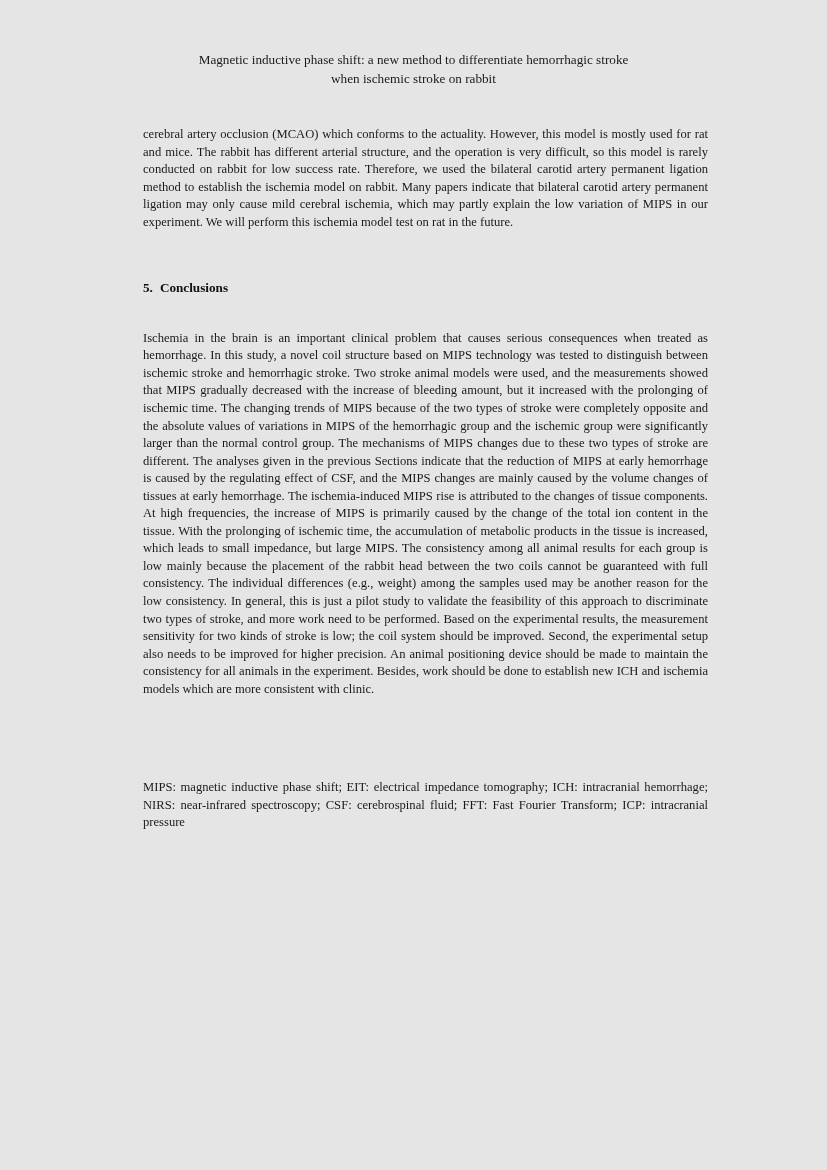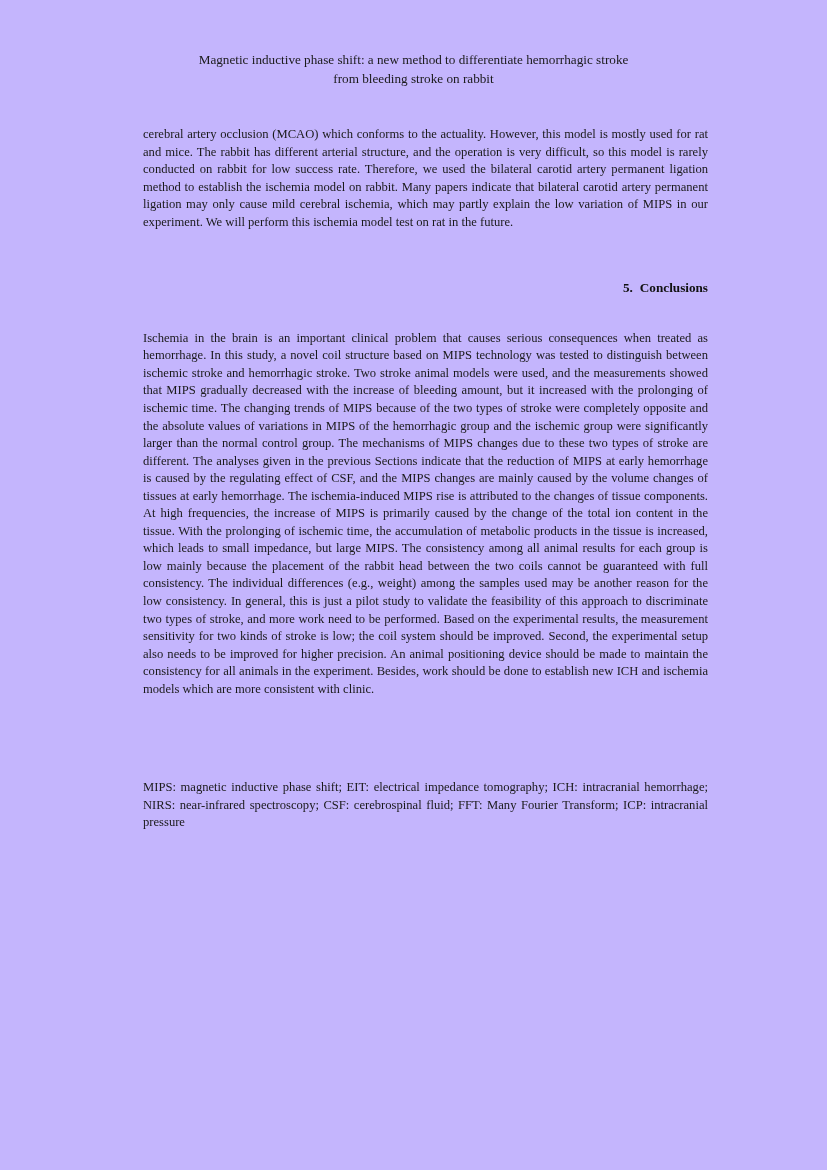--- a/index.html
+++ b/index.html
@@ -11,21 +11,21 @@
     width: 827px;
     height: 1170px;
     font-family: "Liberation Serif", "DejaVu Serif", serif;
     color: #1a1a1a;
     -webkit-font-smoothing: antialiased;
   }
   .page {
     position: relative;
     width: 827px;
     height: 1170px;
-    background: #c4b5fd;
+    background: #e5e5e5;
     box-sizing: border-box;
     overflow: hidden;
   }
   
   .running-head {
     position: absolute;
     left: 131px;
     top: 50px;
     width: 565px;
     text-align: center;
@@ -49,40 +49,40 @@
     text-align: justify;
     text-justify: inter-word;
     hyphens: manual;
     color: #1a1a1a;
   }
   h2.section-head {
     margin: 0;
     font-size: 13.2px;
     line-height: 17.5px;
     font-weight: bold;
-    text-align: right;
+    text-align: left;
     color: #111111;
   }
   h2.section-head .sec-num {
     display: inline-block;
     margin-right: 7px;
   }
   .gap-before-head { height: 48px; }
   .gap-after-head  { height: 33px; }
   .gap-before-head-2 { height: 48px; }
   .gap-after-head-2  { height: 33px; }
 </style>
 </head>
 <body>
 
 <div class="page">
 
   <div class="running-head">
     <span class="rh-line">Magnetic inductive phase shift: a new method to differentiate hemorrhagic stroke</span>
-    <span class="rh-line">from bleeding stroke on rabbit</span>
+    <span class="rh-line">when ischemic stroke on rabbit</span>
   </div>
 
   <div class="content">
 
     <p class="body-par">cerebral artery occlusion (MCAO) which conforms to the actuality. However, this model is mostly used for rat and mice. The rabbit has different arterial structure, and the operation is very difficult, so this model is rarely conducted on rabbit for low success rate. Therefore, we used the bilateral carotid artery permanent ligation method to establish the ischemia model on rabbit. Many papers indicate that bilateral carotid artery permanent ligation may only cause mild cerebral ischemia, which may partly explain the low variation of MIPS in our experiment. We will perform this ischemia model test on rat in the future.</p>
 
     <div class="gap-before-head"></div>
 
     <h2 class="section-head">
       <span class="sec-num">5.</span><span>Conclusions</span>
@@ -90,16 +90,16 @@
 
     <div class="gap-after-head"></div>
 
     <p class="body-par">Ischemia in the brain is an important clinical problem that causes serious consequences when treated as hemorrhage. In this study, a novel coil structure based on MIPS technology was tested to distinguish between ischemic stroke and hemorrhagic stroke. Two stroke animal models were used, and the measurements showed that MIPS gradually decreased with the increase of bleeding amount, but it increased with the prolonging of ischemic time. The changing trends of MIPS because of the two types of stroke were completely opposite and the absolute values of variations in MIPS of the hemorrhagic group and the ischemic group were significantly larger than the normal control group. The mechanisms of MIPS changes due to these two types of stroke are different. The analyses given in the previous Sections indicate that the reduction of MIPS at early hemorrhage is caused by the regulating effect of CSF, and the MIPS changes are mainly caused by the volume changes of tissues at early hemorrhage. The ischemia-induced MIPS rise is attributed to the changes of tissue components. At high frequencies, the increase of MIPS is primarily caused by the change of the total ion content in the tissue. With the prolonging of ischemic time, the accumulation of metabolic products in the tissue is increased, which leads to small impedance, but large MIPS. The consistency among all animal results for each group is low mainly because the placement of the rabbit head between the two coils cannot be guaranteed with full consistency. The individual differences (e.g., weight) among the samples used may be another reason for the low consistency. In general, this is just a pilot study to validate the feasibility of this approach to discriminate two types of stroke, and more work need to be performed. Based on the experimental results, the measurement sensitivity for two kinds of stroke is low; the coil system should be improved. Second, the experimental setup also needs to be improved for higher precision. An animal positioning device should be made to maintain the consistency for all animals in the experiment. Besides, work should be done to establish new ICH and ischemia models which are more consistent with clinic.</p>
 
     <div class="gap-before-head-2"></div>
 
 
     <div class="gap-after-head-2"></div>
 
-    <p class="body-par">MIPS: magnetic inductive phase shift; EIT: electrical impedance tomography; ICH: intracranial hemorrhage; NIRS: near-infrared spectroscopy; CSF: cerebrospinal fluid; FFT: Many Fourier Transform; ICP: intracranial pressure</p>
+    <p class="body-par">MIPS: magnetic inductive phase shift; EIT: electrical impedance tomography; ICH: intracranial hemorrhage; NIRS: near-infrared spectroscopy; CSF: cerebrospinal fluid; FFT: Fast Fourier Transform; ICP: intracranial pressure</p>
 
   </div>
 </div>
 
 </body></html>

